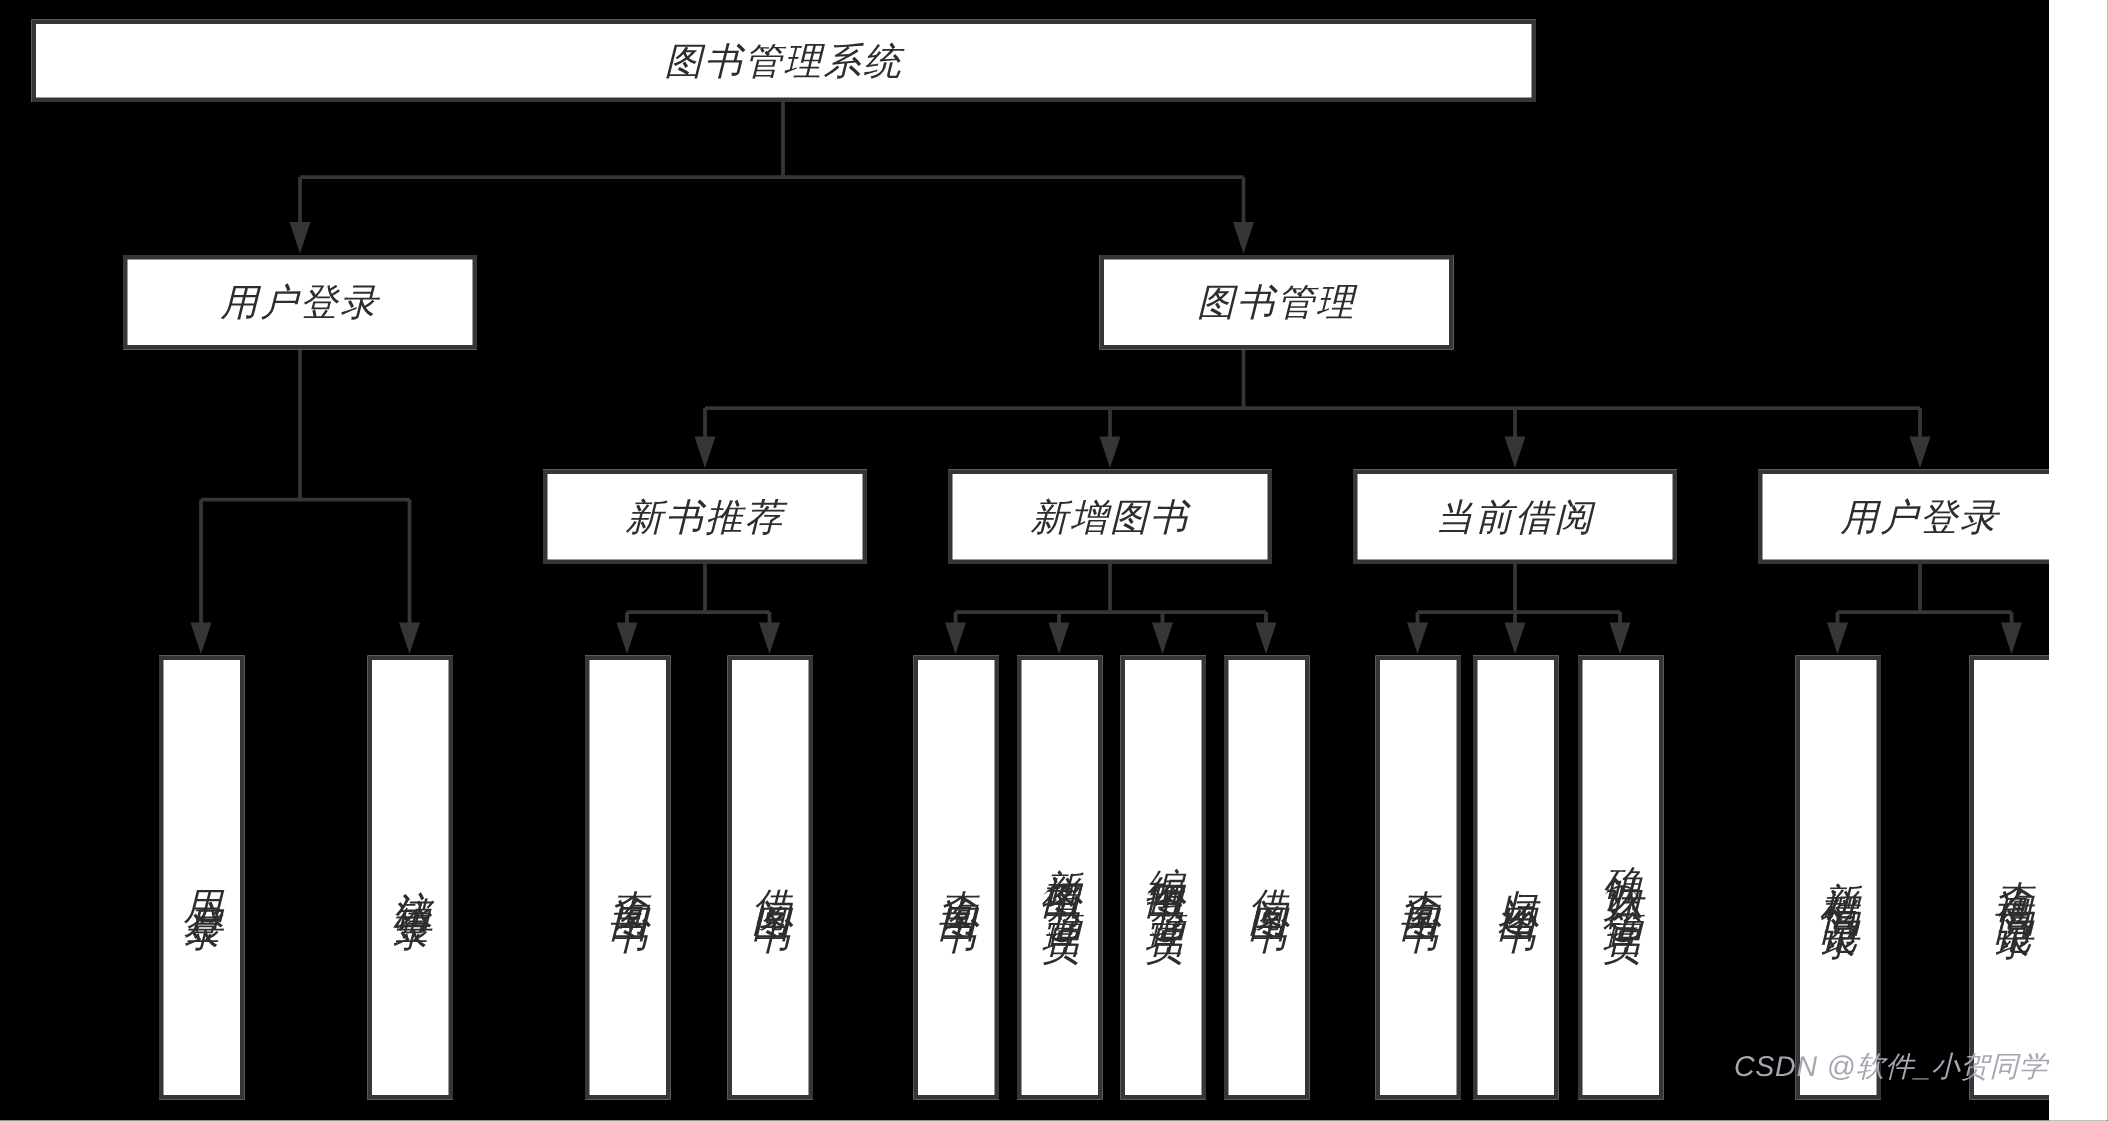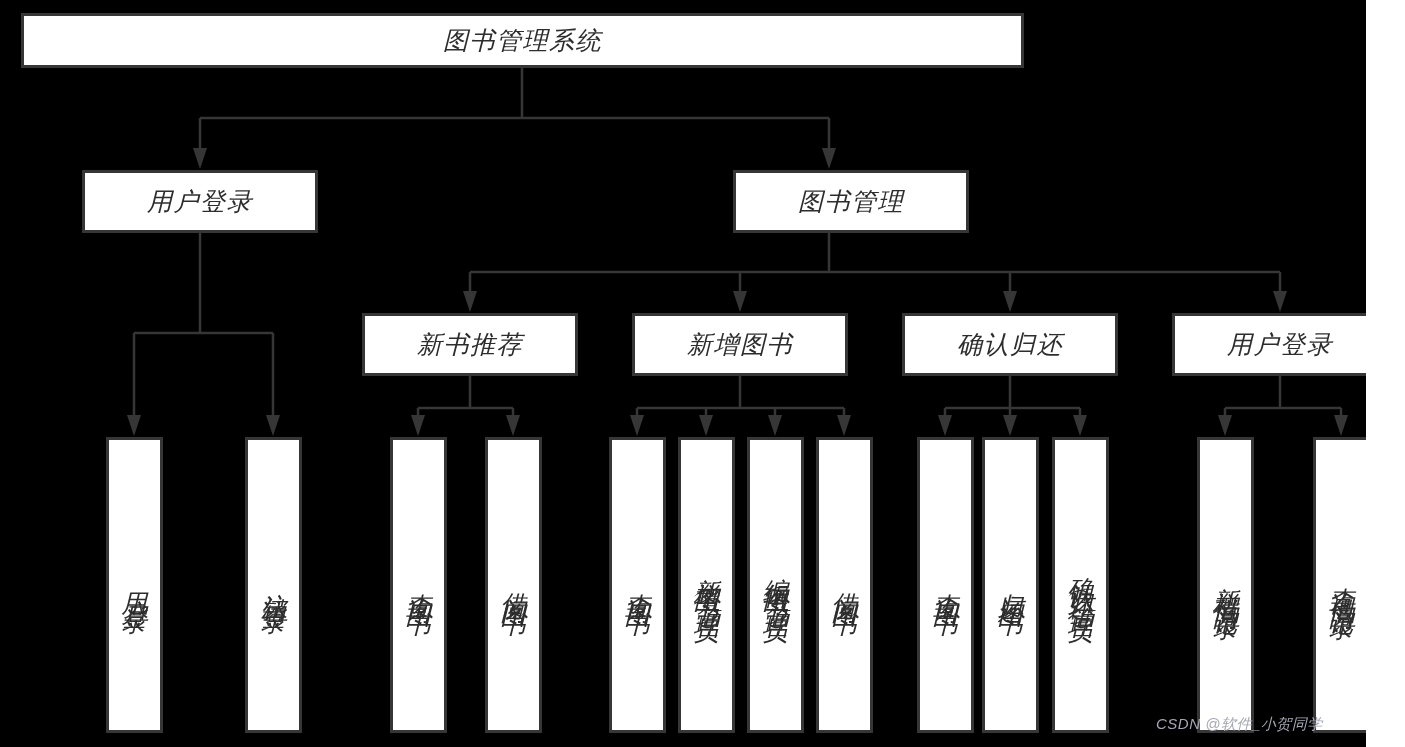--- a/index.html
+++ b/index.html
@@ -51,22 +51,22 @@
     text-orientation: mixed;
     font-size: 25px;
     letter-spacing: 6px;
     line-height: 1;
     color: #2d2d2d;
     white-space: nowrap;
   }
   .watermark {
     position: absolute;
     left: 1156px;
-    top: 715px;
-    font-size: 15px;
+    top: 698px;
+    font-size: 19px;
     letter-spacing: 0.5px;
     color: #a6a7b3;
     white-space: nowrap;
   }
 </style>
 </head>
 <body>
 
 <div class="stage">
 
@@ -136,21 +136,21 @@
     </g>
   </svg>
 
   <div class="node node-root">图书管理系统</div>
 
   <div class="node node-l2" style="left:82px;">用户登录</div>
   <div class="node node-l2" style="left:711px;margin-left:22px;">图书管理</div>
 
   <div class="node node-l3" style="left:362px;">新书推荐</div>
   <div class="node node-l3" style="left:632px;">新增图书</div>
-  <div class="node node-l3" style="left:902px;">确认归还</div>
+  <div class="node node-l3" style="left:902px;">当前借阅</div>
   <div class="node node-l3" style="left:1172px;">用户登录</div>
 
   <div class="leaf" style="left:105.5px;">
       <span class="v-label">用户登录</span>
     </div>
   <div class="leaf" style="left:244.5px;">
       <span class="v-label">注销登录</span>
     </div>
   <div class="leaf" style="left:389.5px;">
       <span class="v-label">查询图书</span>

